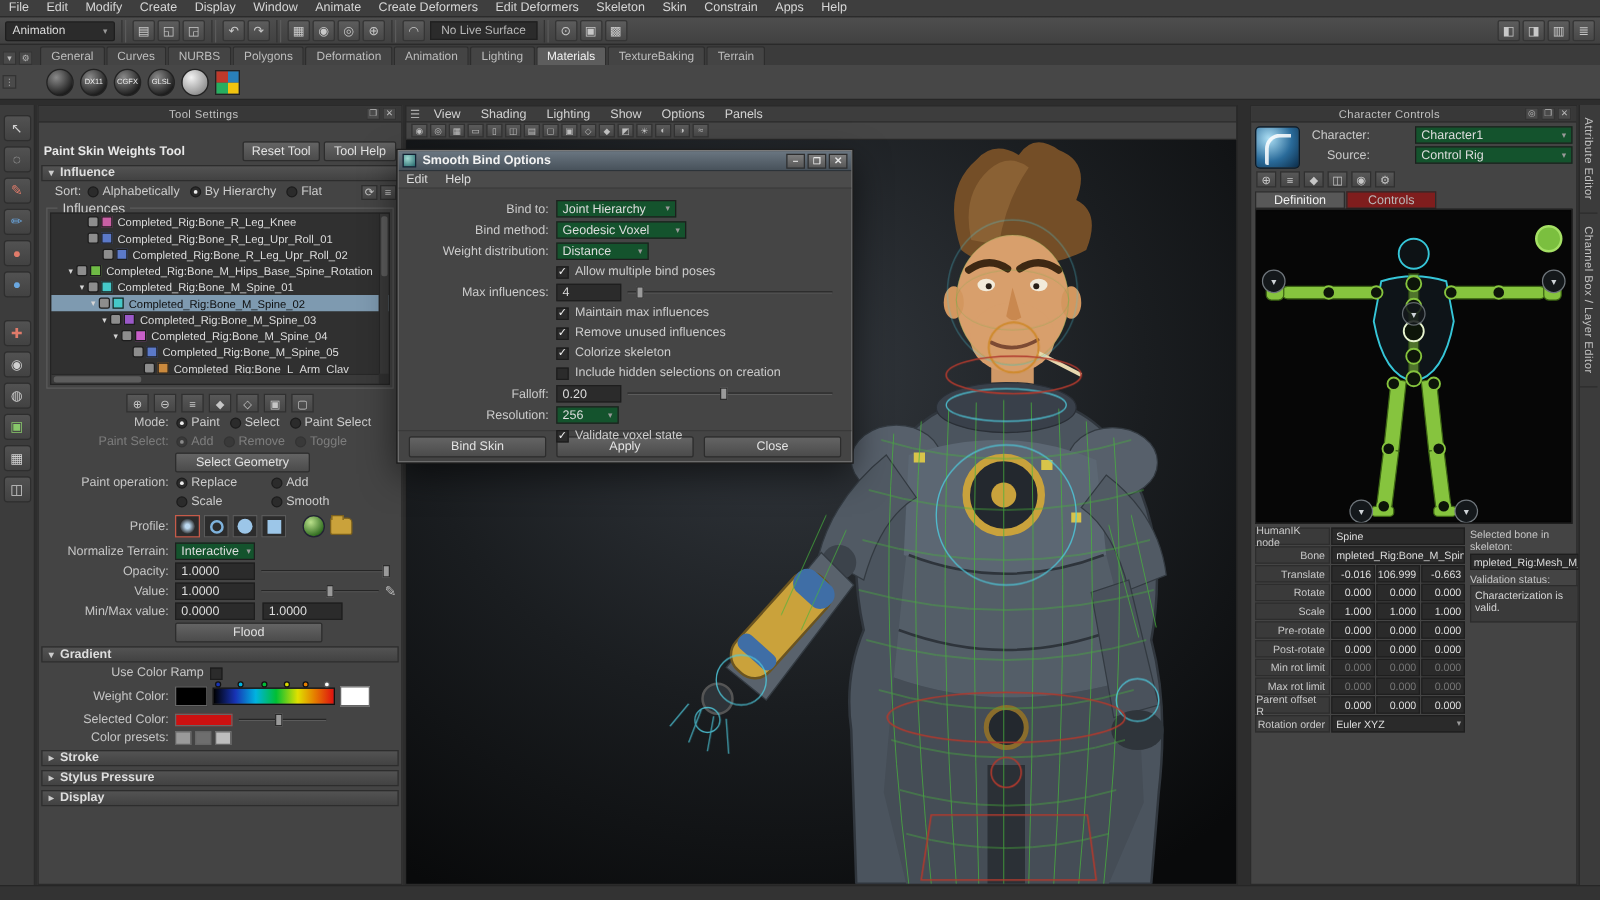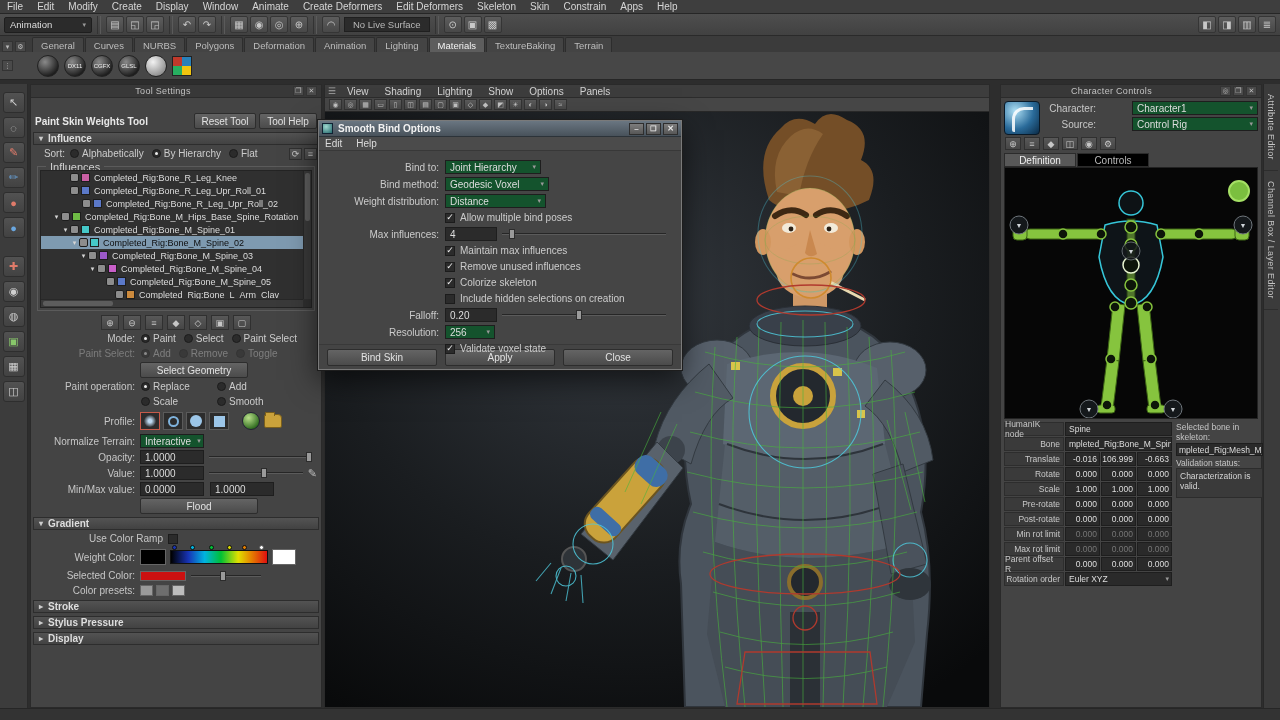--- a/index.html
+++ b/index.html
@@ -150,21 +150,21 @@
     background:radial-gradient(circle at 30% 28%, #aee0f5, #2a6b9a 55%, #0b2b47); border:1px solid #0a1a28; position:relative; }
   .cclogo::after { content:""; position:absolute; left:7px; top:5px; width:18px; height:22px;
     border:3px solid rgba(255,255,255,.85); border-right:none; border-bottom:none; border-radius:12px 0 0 2px; }
   .ccfields { flex:1; margin-left:4px; }
   .ccfr { display:flex; align-items:center; margin-bottom:2px;gap:32px; }
   .ccfl { width:52px; text-align:right; margin-right:4px; color:#c8c8c8; flex:none; }
   .ccfr .dd { flex:1; }
   .ccicons { display:flex; gap:3px; margin:2px 4px; }
   .cctabs { display:flex; margin:3px 3px 0; }
   .cctab { width:72px; height:14px; display:flex; align-items:center; justify-content:center;
-    background:#000000; border:1px solid #2b2b2b; color:#b9b9b9; margin-right:1px; }
+    background:#7f1d1d; border:1px solid #2b2b2b; color:#b9b9b9; margin-right:1px; }
   .cctab.active { background:#585858; color:#efefef; }
   .skel { margin:0 3px; height:252px; background:#050505; border:1px solid #222; position:relative; }
   .skel svg { display:block; width:100%; height:100%; }
   .ccinfo { margin:3px 3px 0; position:relative; font-size:8.5px; }
   .cr { display:flex; height:14px; margin-bottom:1px; }
   .crl { width:60px; background:#3a3a3a; border:1px solid #2d2d2d; display:flex; align-items:center;
     justify-content:flex-end; padding-right:3px; color:#c9c9c9; flex:none; }
   .crv { width:35px; background:#2a2a2a; border:1px solid #1e1e1e; display:flex; align-items:center;
     justify-content:flex-end; padding-right:2px; color:#dedede; margin-left:1px; flex:none; }
   .crv.wide { width:107px; justify-content:flex-start; padding-left:3px; overflow:hidden; white-space:nowrap; }
@@ -667,21 +667,21 @@
         </div>
     </div>
     <div class="dr">
       <span class="drl">Bind method:</span>
       <div class="dd" style="width:104px;">
           <span>Geodesic Voxel</span>
         </div>
     </div>
     <div class="dr">
       <span class="drl">Weight distribution:</span>
-      <div class="dd" style="width:101px;">
+      <div class="dd" style="width:74px;">
           <span>Distance</span>
         </div>
     </div>
     <div class="dr drind">
       <span class="cb on"></span>
       <span>Allow multiple bind poses</span>
     </div>
     <div class="dr">
       <span class="drl">Max influences:</span>
       <div class="field" style="width:52px;">4</div>

